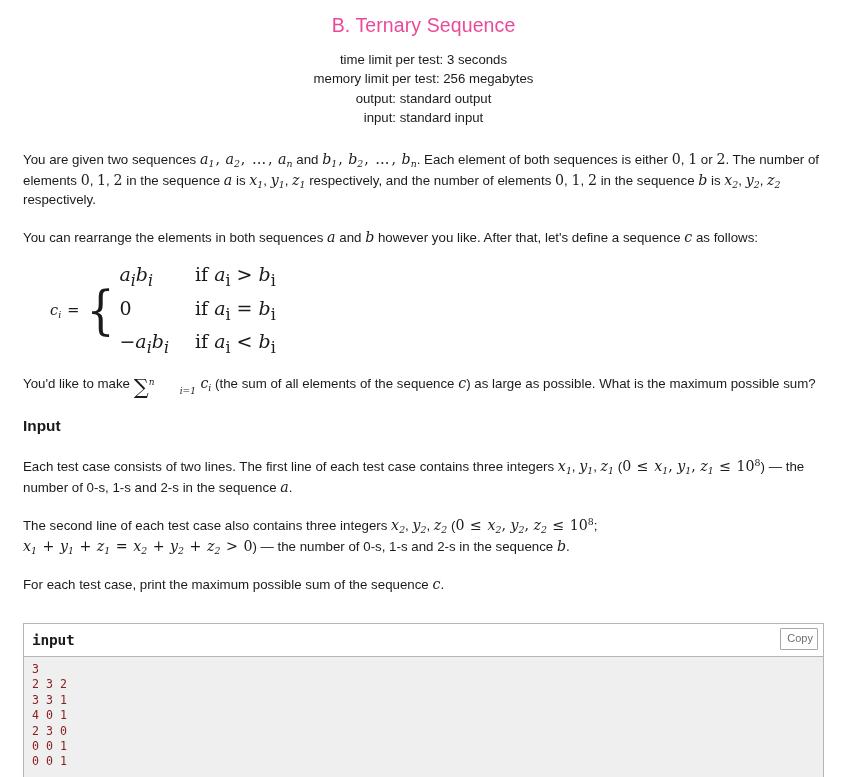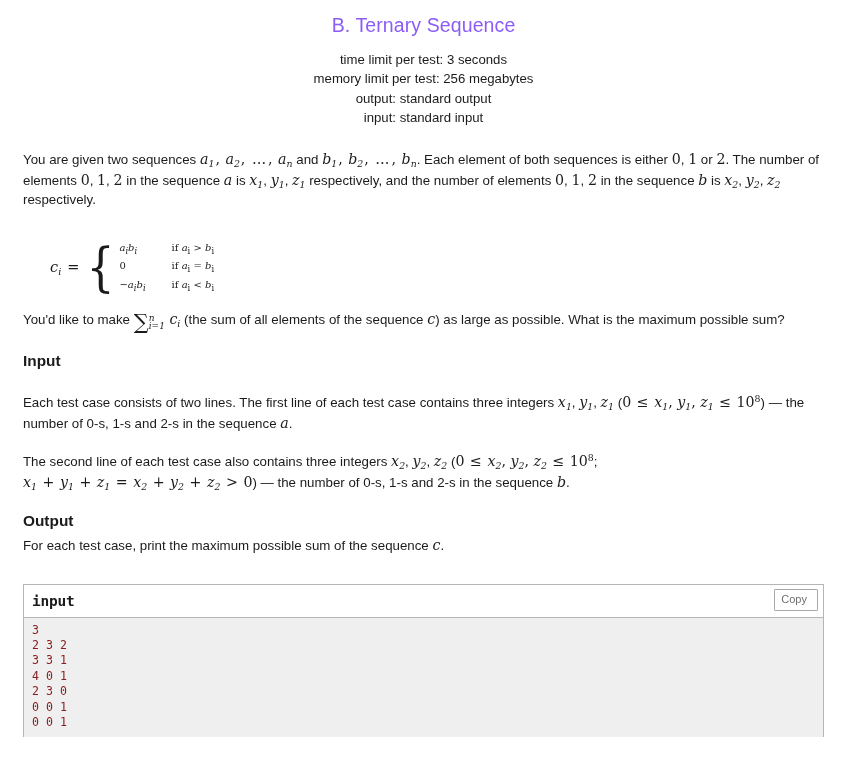--- a/index.html
+++ b/index.html
@@ -25,21 +25,21 @@
   
   .problem-header {
     text-align: center;
     padding-top: 12px;
   }
   .problem-title {
     font-size: 19.5px;
     font-weight: 400;
     margin: 0 0 10px 0;
     letter-spacing: .1px;
-    color: #8b5cf6;
+    color: #ec4899;
   }
   .limit-line {
     font-size: 13.2px;
     line-height: 1.48;
     color: #1b1b1b;
   }
 
   
   .content {
     margin: 0 23px 0 23px;
@@ -100,21 +100,21 @@
   .sum-lims {
     display: inline-block;
     vertical-align: middle;
     font-size: 9px;
     line-height: 1.02;
     text-align: left;
     font-style: italic;
     margin-left: 0px;
   }
   .sum-lims .top { display: block; margin-bottom: -1px; }
-  .sum-lims .bot { display: block; }
+  .sum-lims .bot { display: block; margin-left: 31px; }
 
   
   .formula-block {
     margin: 0 0 0 27px;
     display: flex;
     align-items: center;
     font-family: "DejaVu Serif", "Liberation Serif", serif;
   }
   .formula-lhs {
     font-style: italic;
@@ -136,21 +136,21 @@
     transform: scaleX(0.85);
     display: inline-block;
     margin-right: 2px;
     font-weight: 300;
   }
   .cases {
     display: grid;
     grid-template-columns: auto auto;
     row-gap: 2px;
     column-gap: 26px;
-    font-size: 10px;
+    font-size: 19px;
   }
   .cases .c-val { font-style: italic; white-space: nowrap; }
   .cases .c-cond { white-space: nowrap; }
   .cases .c-cond .kw {
     font-family: "DejaVu Serif", serif;
   }
 
   
   h2.section-title {
     font-size: 15.4px;
@@ -189,21 +189,21 @@
   .copy-btn {
     position: absolute;
     right: 5px;
     top: 4px;
     border: 1px solid #a8a8a8;
     background: #ffffff;
     color: #6f6f6f;
     font-family: "Liberation Sans", sans-serif;
     font-size: 11px;
     line-height: 1;
-    padding: 4px 10px 5px 6px;
+    padding: 4px 4px 5px 6px;
     border-radius: 1px;
     cursor: pointer;
   }
   pre.io-data {
     margin: 0;
     padding: 5px 8px 7px 8px;
     background: #efefef;
     color: #8a1f20;
     font-family: "DejaVu Sans Mono", "Liberation Mono", monospace;
     font-size: 11.6px;
@@ -226,20 +226,21 @@
   </div>
 
   <div class="gap-21"></div>
 
   <div class="content">
 
     <p class="para"><span>You are given two sequences </span><span class="m"><span>a</span><sub>1</sub><span class="op">,</span> <span>a</span><sub>2</sub><span class="op">,</span> <span class="op">…</span><span class="op">,</span> <span>a</span><sub>n</sub></span><span> and </span><span class="m"><span>b</span><sub>1</sub><span class="op">,</span> <span>b</span><sub>2</sub><span class="op">,</span> <span class="op">…</span><span class="op">,</span> <span>b</span><sub>n</sub></span><span>. Each element of both sequences is either </span><span class="mn">0</span><span>, </span><span class="mn">1</span><span> or </span><span class="mn">2</span><span>. The number of elements </span><span class="mn">0</span><span>, </span><span class="mn">1</span><span>, </span><span class="mn">2</span><span> in the sequence </span><span class="m">a</span><span> is </span><span class="m"><span>x</span><sub>1</sub></span><span>, </span><span class="m"><span>y</span><sub>1</sub></span><span>, </span><span class="m"><span>z</span><sub>1</sub></span><span> respectively, and the number of elements </span><span class="mn">0</span><span>, </span><span class="mn">1</span><span>, </span><span class="mn">2</span><span> in the sequence </span><span class="m">b</span><span> is </span><span class="m"><span>x</span><sub>2</sub></span><span>, </span><span class="m"><span>y</span><sub>2</sub></span><span>, </span><span class="m"><span>z</span><sub>2</sub></span><span> respectively.</span></p>
 
     <div class="gap-17"></div>
 
+    <p class="para"><span>You can rearrange the elements in both sequences </span><span class="m">a</span><span> and </span><span class="m">b</span><span> however you like. After that, let's define a sequence </span><span class="m">c</span><span> as follows:</span></p>
 
     <div class="gap-14"></div>
 
     <div class="formula-block">
       <span class="formula-lhs"><span>c</span><sub style="font-size:.66em;vertical-align:-.28em">i</sub></span>
       <span class="formula-eq">=</span>
       <span class="brace">{</span>
       <div class="cases">
         <div class="c-val"><span>a</span><sub>i</sub><span>b</span><sub>i</sub></div>
         <div class="c-cond"><span class="kw">if</span>&nbsp;<span style="font-style:italic">a</span><sub>i</sub>&nbsp;<span>&gt;</span>&nbsp;<span style="font-style:italic">b</span><sub>i</sub></div>
@@ -264,21 +265,20 @@
     <div class="gap-17"></div>
 
     <p class="para"><span>Each test case consists of two lines. The first line of each test case contains three integers </span><span class="m"><span>x</span><sub>1</sub></span><span>, </span><span class="m"><span>y</span><sub>1</sub></span><span>, </span><span class="m"><span>z</span><sub>1</sub></span><span> (</span><span class="mn"><span>0</span> <span class="op">≤</span> <span style="font-style:italic">x</span><sub>1</sub><span>,</span> <span style="font-style:italic">y</span><sub>1</sub><span>,</span> <span style="font-style:italic">z</span><sub>1</sub> <span class="op">≤</span> <span>10</span><sup>8</sup></span><span>) — the number of 0-s, 1-s and 2-s in the sequence </span><span class="m">a</span><span>.</span></p>
 
     <div class="gap-17"></div>
 
     <p class="para"><span>The second line of each test case also contains three integers </span><span class="m"><span>x</span><sub>2</sub></span><span>, </span><span class="m"><span>y</span><sub>2</sub></span><span>, </span><span class="m"><span>z</span><sub>2</sub></span><span> (</span><span class="mn"><span>0</span> <span class="op">≤</span> <span style="font-style:italic">x</span><sub>2</sub><span>,</span> <span style="font-style:italic">y</span><sub>2</sub><span>,</span> <span style="font-style:italic">z</span><sub>2</sub> <span class="op">≤</span> <span>10</span><sup>8</sup></span><span>;</span><br><span class="mn"><span style="font-style:italic">x</span><sub>1</sub> <span class="op">+</span> <span style="font-style:italic">y</span><sub>1</sub> <span class="op">+</span> <span style="font-style:italic">z</span><sub>1</sub> <span class="op">=</span> <span style="font-style:italic">x</span><sub>2</sub> <span class="op">+</span> <span style="font-style:italic">y</span><sub>2</sub> <span class="op">+</span> <span style="font-style:italic">z</span><sub>2</sub> <span class="op">&gt;</span> <span>0</span></span><span>) — the number of 0-s, 1-s and 2-s in the sequence </span><span class="m">b</span><span>.</span></p>
 
     <div class="gap-17"></div>
 
-    <h2 class="section-title">Output</h2>
     <p class="para"><span>For each test case, print the maximum possible sum of the sequence </span><span class="m">c</span><span>.</span></p>
 
     <div class="gap-21"></div>
 
   </div>
 
   <div class="gap-7"></div>
 
   <div class="sample-tests">
 

